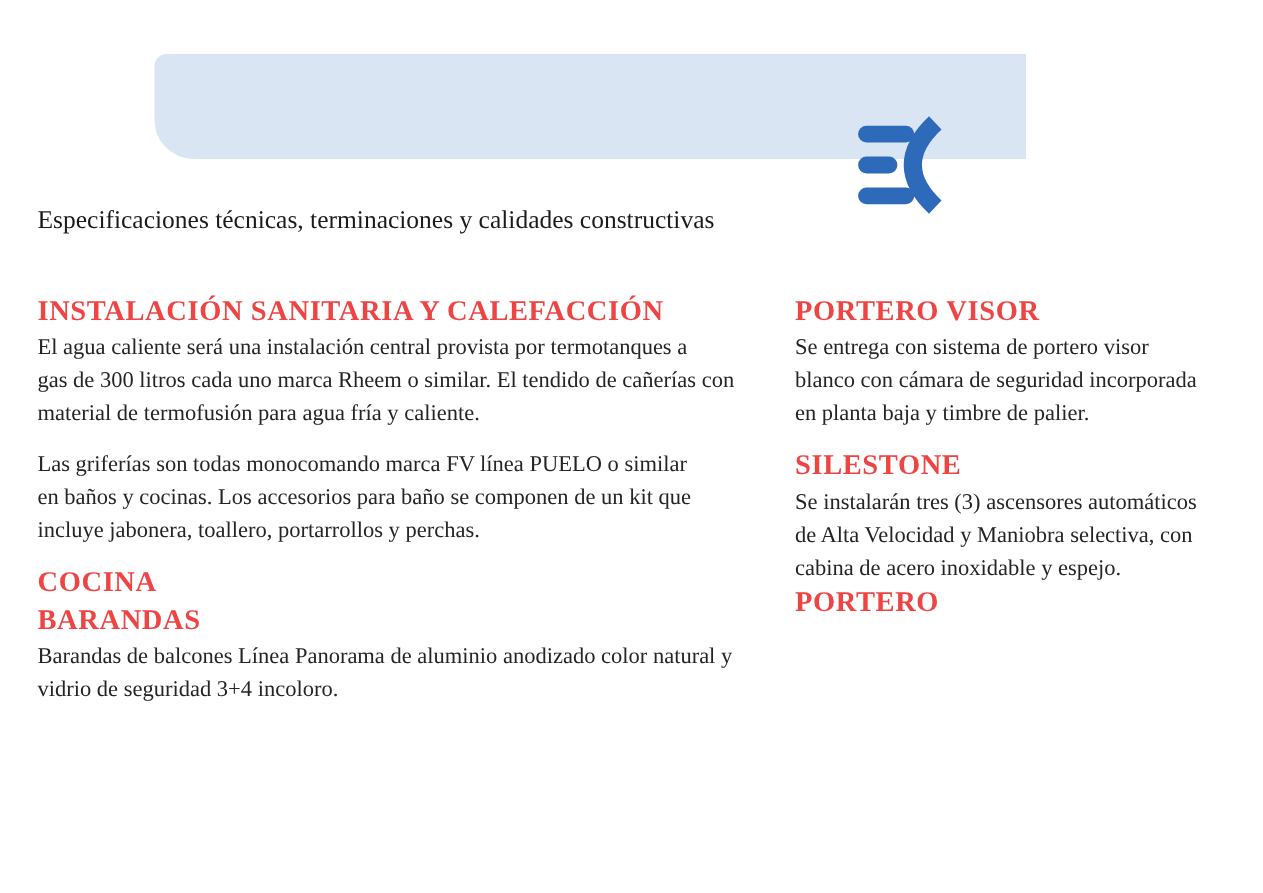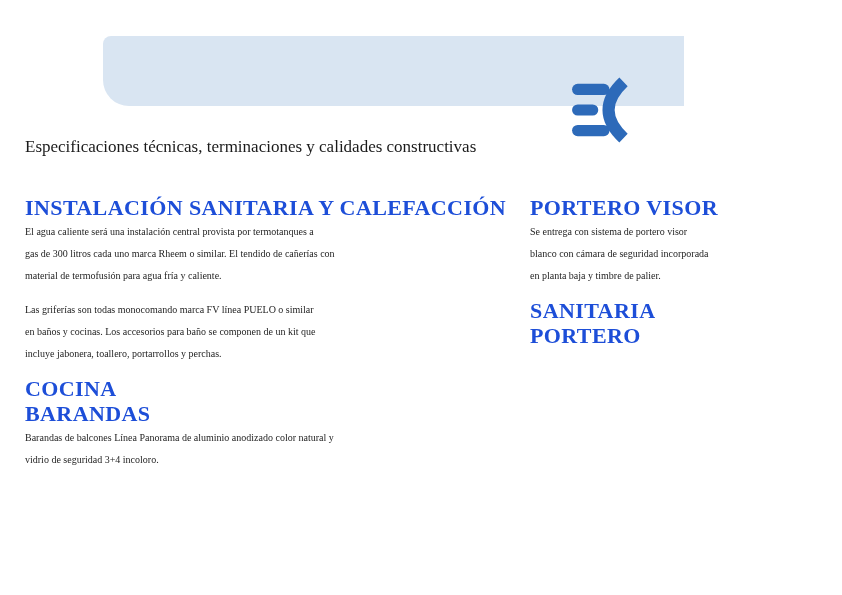--- a/index.html
+++ b/index.html
@@ -47,29 +47,29 @@
   }
   
   .col {
     position: absolute;
     top: 196px;
   }
   .col-left  { left: 25px;  width: 502px; }
   .col-right { left: 530px; width: 312px; }
 
   .section h2 {
-    font-size: 22px;
+    font-size: 19px;
     line-height: 23px;
     font-weight: bold;
     letter-spacing: 0.4px;
-    color: #1d4ed8;
+    color: #ef4444;
     margin: 0 0 2px 0;
   }
   .section p {
-    font-size: 10px;
+    font-size: 15px;
     line-height: 22px;
     color: #242424;
     margin: 0 0 12px 0;
     white-space: pre;
   }
   .section.tight p { margin-bottom: 0; }
 </style>
 </head>
 <body>
 
@@ -109,20 +109,23 @@
   </div>
 
   <div class="col col-right">
     <div class="section">
       <h2>PORTERO VISOR</h2>
       <p>Se entrega con sistema de portero visor
 blanco con cámara de seguridad incorporada
 en planta baja y timbre de palier.</p>
     </div>
     <div class="section tight">
-      <h2>SANITARIA</h2>
+      <h2>SILESTONE</h2>
+      <p>Se instalarán tres (3) ascensores automáticos
+de Alta Velocidad y Maniobra selectiva, con
+cabina de acero inoxidable y espejo.</p>
     </div>
     <div class="section">
       <h2>PORTERO</h2>
     </div>
   </div>
 
 </div>
 
 </body></html>

